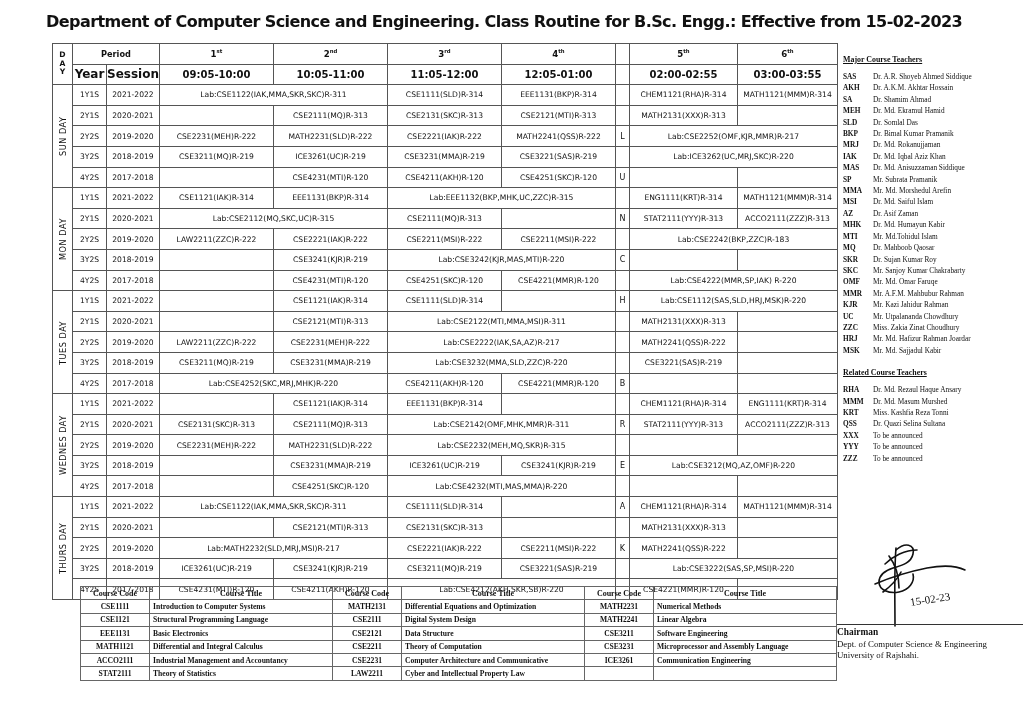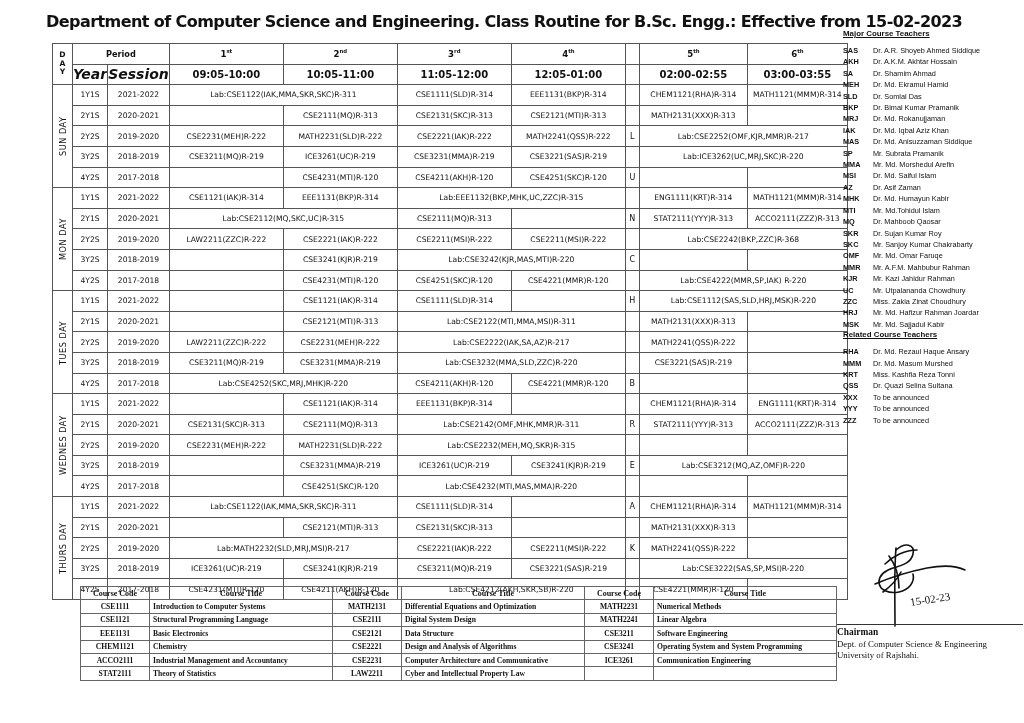--- a/index.html
+++ b/index.html
@@ -63,40 +63,40 @@
     transform:rotate(180deg);
     white-space:nowrap;
     text-align:center;
   }
   .dayblockend td{border-bottom:1.6px solid #333;}
   .dayblockend th{border-bottom:1.6px solid #333;}
   .brk{font-weight:bold;font-size:8px;}
   .hdr-period{font-size:8.2px;}
   .hdr-ord{font-size:8.6px;}
   .hdr-time{font-size:10px;font-weight:bold;}
-  .hdr-ys{font-size:14px;font-weight:bold;font-style:italic;}
+  .hdr-ys{font-size:12px;font-weight:bold;}
   sup{font-size:0.62em;vertical-align:super;}
   .dayletters{
     font-family:"DejaVu Sans", sans-serif;
     font-weight:bold;font-size:7.6px;line-height:1.12;
   }
   table.routine{border:1.4px solid #333;}
 
   
   .teachers{
-    position:absolute;left:843px;top:29px;width:178px;
-    font-family:Liberation Sans, sans-serif;
+    position:absolute;left:843px;top:55px;width:178px;
+    font-family:Liberation Serif, serif;
     font-size:7.3px;
     color:#111;
   }
   .teachers h3{
     margin:0 0 7px 0;font-size:7.9px;font-weight:bold;
     text-decoration:underline;
   }
-  .teachers h3.second{}
+  .teachers h3.second{margin-top:12px;}
   .trow{display:flex;line-height:11.4px;}
   .tcode{width:30px;font-weight:bold;flex:0 0 30px;}
   .tname{flex:1;}
 
   
   .codes-wrap{position:absolute;left:80px;top:586px;}
   table.codes{
     border-collapse:collapse;
     font-family:"Liberation Serif", serif;
     font-size:7.6px;
@@ -262,21 +262,21 @@
             <td>ACCO2111(ZZZ)R-313</td>
           </tr>
           <tr>
             <td>2Y2S</td>
             <td>2019-2020</td>
             <td>LAW2211(ZZC)R-222</td>
             <td>CSE2221(IAK)R-222</td>
             <td>CSE2211(MSI)R-222</td>
             <td>CSE2211(MSI)R-222</td>
             <td class="brk"></td>
-            <td colspan="2">Lab:CSE2242(BKP,ZZC)R-368</td>
+            <td colspan="2">Lab:CSE2242(BKP,ZZC)R-183</td>
           </tr>
           <tr>
             <td>3Y2S</td>
             <td>2018-2019</td>
             <td></td>
             <td>CSE3241(KJR)R-219</td>
             <td colspan="2">Lab:CSE3242(KJR,MAS,MTI)R-220</td>
             <td class="brk">C</td>
             <td></td>
             <td></td>
@@ -626,26 +626,26 @@
           </tr>
           <tr>
             <td class="cc">EEE1131</td>
             <td class="ct">Basic Electronics</td>
             <td class="cc">CSE2121</td>
             <td class="ct">Data Structure</td>
             <td class="cc">CSE3211</td>
             <td class="ct">Software Engineering</td>
           </tr>
           <tr>
-            <td class="cc">CHEM1121</td>
-            <td class="ct">Chemistry</td>
-            <td class="cc">CSE2221</td>
-            <td class="ct">Design and Analysis of Algorithms</td>
-            <td class="cc">CSE3241</td>
-            <td class="ct">Operating System and System Programming</td>
+            <td class="cc">MATH1121</td>
+            <td class="ct">Differential and Integral Calculus</td>
+            <td class="cc">CSE2211</td>
+            <td class="ct">Theory of Computation</td>
+            <td class="cc">CSE3231</td>
+            <td class="ct">Microprocessor and Assembly Language</td>
           </tr>
           <tr>
             <td class="cc">ACCO2111</td>
             <td class="ct">Industrial Management and Accountancy</td>
             <td class="cc">CSE2231</td>
             <td class="ct">Computer Architecture and Communicative</td>
             <td class="cc">ICE3261</td>
             <td class="ct">Communication Engineering</td>
           </tr>
           <tr>

